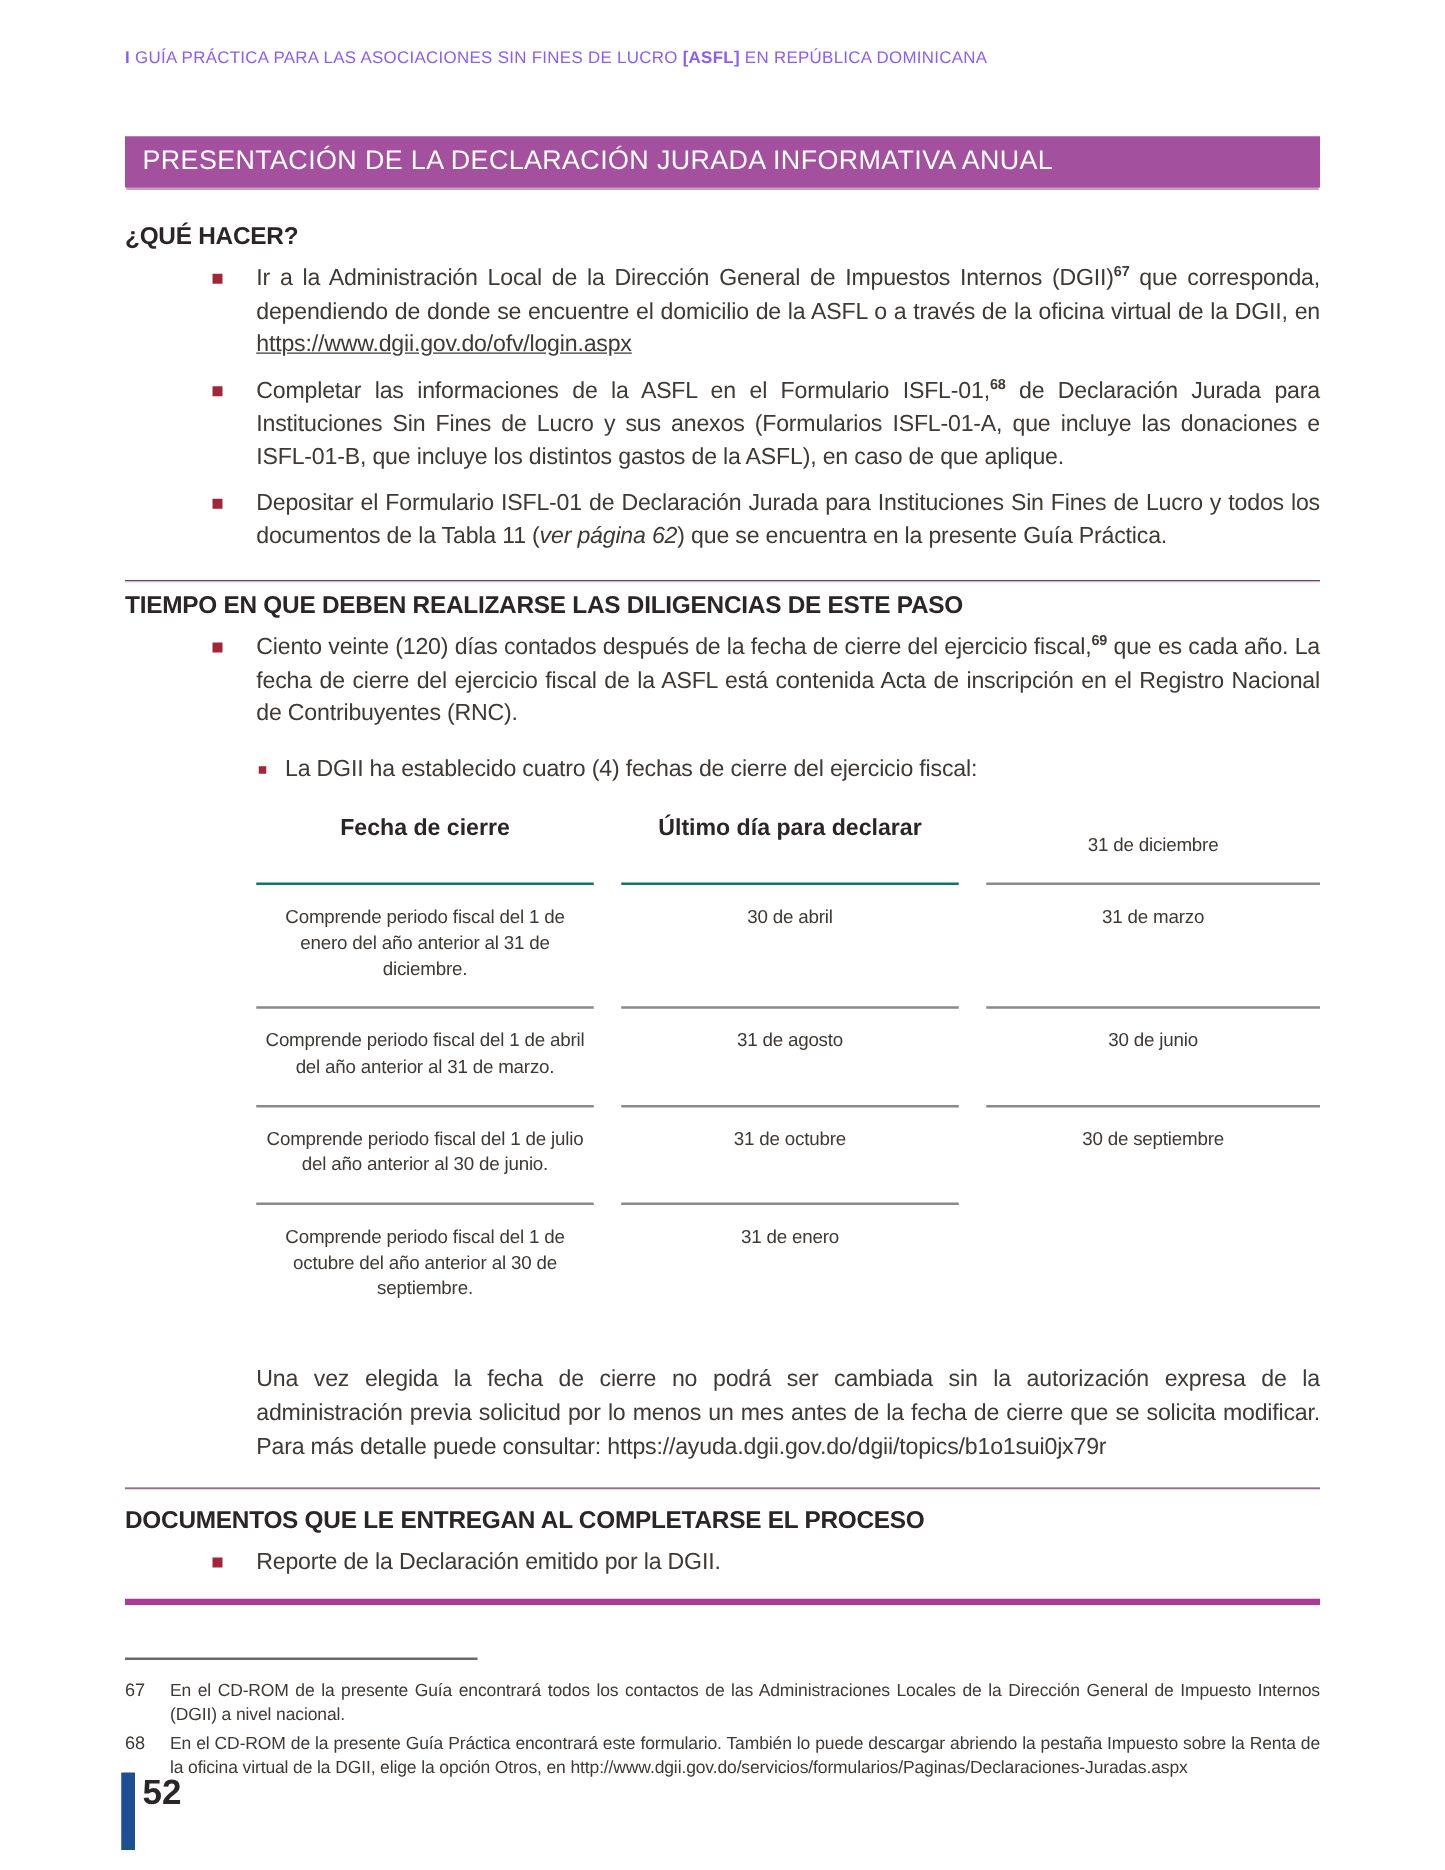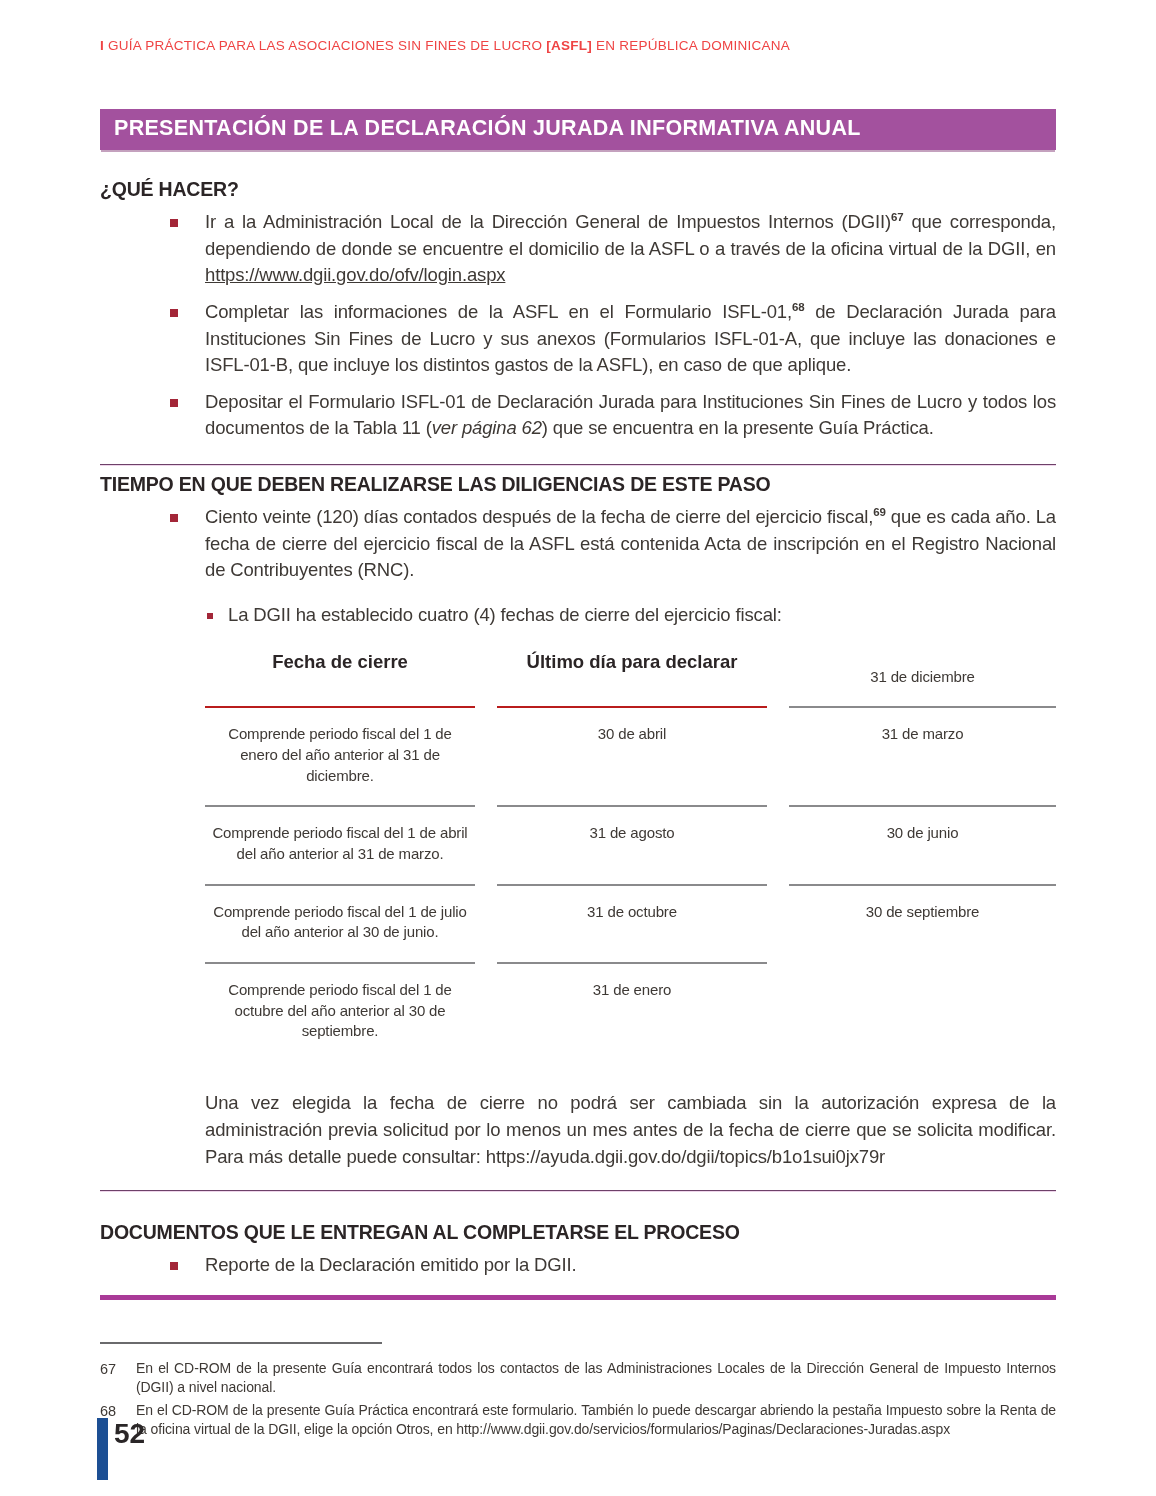--- a/index.html
+++ b/index.html
@@ -9,30 +9,30 @@
     background: #ffffff;
     font-family: "Liberation Sans", sans-serif;
     color: #3e3935;
     position: relative;
     overflow: hidden;
   }
   .content { padding: 38px 100px 0 100px; }
 
   
   .runhead {
-    font-size: 13.5px; color: #ef4444; letter-spacing: .25px;
+    font-size: 13.5px; color: #8b5cf6; letter-spacing: .25px;
   }
   .runhead .hb { font-weight: bold; }
 
   
   .banner {
     margin-top: 56px;
     background: #a3519e;
     color: #ffffff;
-    font-weight: bold;
+    font-weight: normal;
     font-size: 21.5px;
     letter-spacing: .3px;
     padding: 7px 14px 9px 14px;
     box-shadow: 0 3px 0 -1px rgba(124,46,110,0.45);
   }
 
   .h2 {
     font-weight: bold; color: #2b2526;
     font-size: 19.5px; letter-spacing: -0.2px;
     margin: 28px 0 8px 0;
@@ -72,21 +72,21 @@
     margin: 22px 0 0 105px;
     width: 851px;
     display: grid;
     grid-template-columns: 270px 270px 267px;
     column-gap: 22px;
   }
   .th {
     font-weight: bold; color: #2b2526;
     font-size: 18.5px; text-align: center;
     padding-bottom: 9px;
-    border-bottom: 2px solid #b91c1c;
+    border-bottom: 2px solid #0f766e;
   }
   .td {
     font-size: 15px; text-align: center;
     line-height: 1.38; letter-spacing: -0.15px;
     padding: 16px 4px 19px 4px;
     border-bottom: 2px solid #8a8a8c;
   }
   .td.last { border-bottom: none; }
 
   
@@ -174,21 +174,21 @@
 
     <div class="td last">30 de septiembre</div>
     <div class="td last">Comprende periodo fiscal del 1 de octubre del año anterior al 30 de septiembre.</div>
     <div class="td last">31 de enero</div>
   </div>
 
   <div class="p"><span>Una vez elegida la fecha de cierre no podrá ser cambiada sin la autorización expresa de la administración previa solicitud por lo menos un mes antes de la fecha de cierre que se solicita modificar. Para más detalle puede consultar: </span><span>https://ayuda.dgii.gov.do/dgii/topics/b1o1sui0jx79r</span></div>
 
   <div class="rule-thin" style="margin-top:20px"></div>
 
-  <div class="h2" style="margin-top:30px">DOCUMENTOS QUE LE ENTREGAN AL COMPLETARSE EL PROCESO</div>
+  <div class="h2" style="margin-top:14px">DOCUMENTOS QUE LE ENTREGAN AL COMPLETARSE EL PROCESO</div>
 
   <div class="brow" style="margin-top:2px">
     <span class="sq"></span>
     <div class="btxt">Reporte de la Declaración emitido por la DGII.</div>
   </div>
 
   <div class="rule-magenta"></div>
 
   <div class="fnsep"></div>
 

